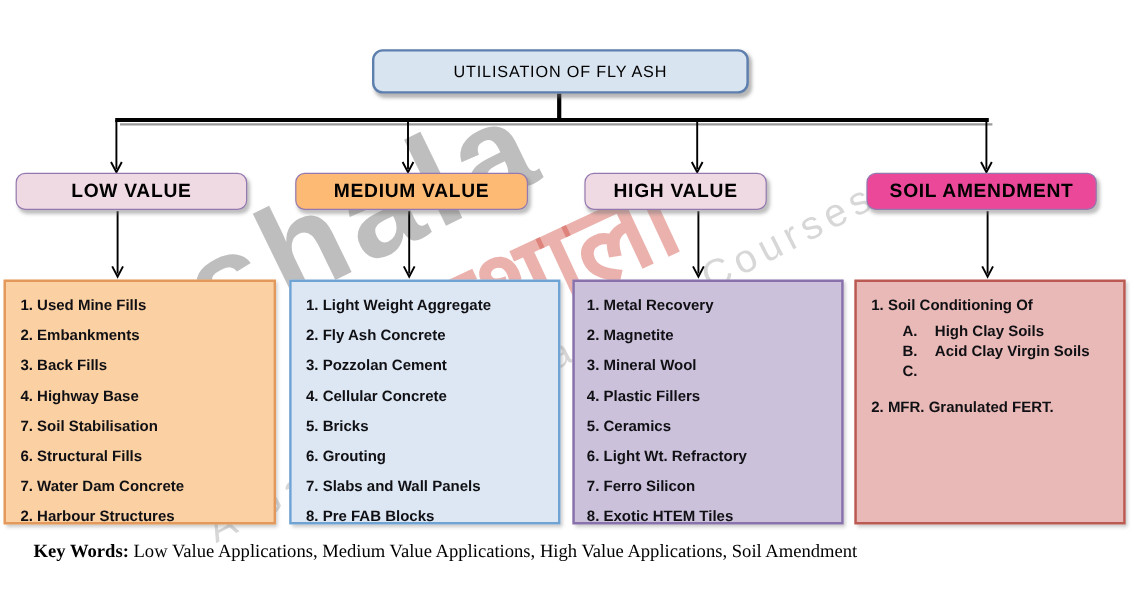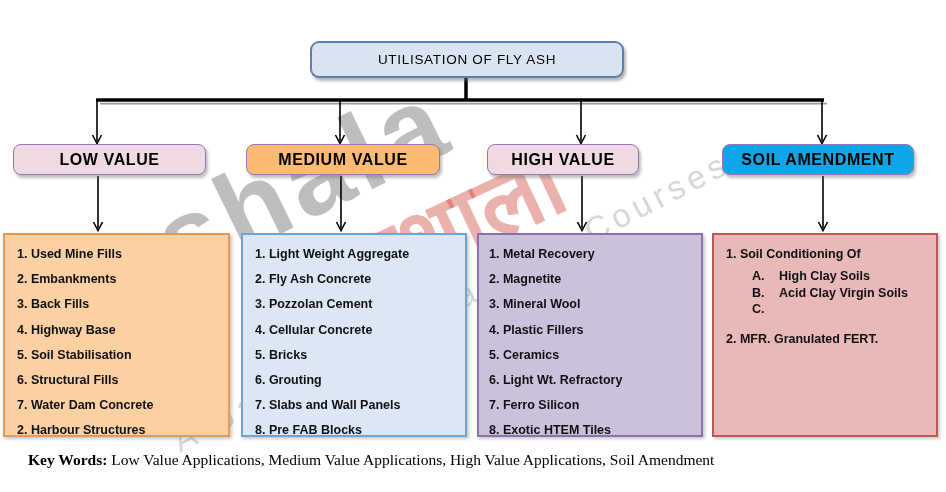--- a/index.html
+++ b/index.html
@@ -117,30 +117,30 @@
 
   <div class="node cat cat0" style="background: rgb(239, 217, 226); border-color: rgb(148, 120, 176);">
     <span>LOW VALUE</span>
   </div>
   <div class="node cat cat1" style="background: #fdba74; border-color: rgb(148, 120, 176);">
     <span>MEDIUM VALUE</span>
   </div>
   <div class="node cat cat2" style="background: rgb(239, 217, 226); border-color: rgb(148, 120, 176);">
     <span>HIGH VALUE</span>
   </div>
-  <div class="node cat cat3" style="background: #0ea5e9; border-color: rgb(148, 120, 176);">
+  <div class="node cat cat3" style="background: #ec4899; border-color: rgb(148, 120, 176);">
     <span>SOIL AMENDMENT</span>
   </div>
 
   <div class="node list list0" style="background: rgb(251, 208, 162); border-color: rgb(227, 153, 91);">
     <div class="li">1. Used Mine Fills</div>
     <div class="li">2. Embankments</div>
     <div class="li">3. Back Fills</div>
     <div class="li">4. Highway Base</div>
-    <div class="li">5. Soil Stabilisation</div>
+    <div class="li">7. Soil Stabilisation</div>
     <div class="li">6. Structural Fills</div>
     <div class="li">7. Water Dam Concrete</div>
     <div class="li">2. Harbour Structures</div>
   </div>
 
   <div class="node list list1" style="background: rgb(220, 231, 243); border-color: rgb(111, 163, 212);">
     <div class="li">1. Light Weight Aggregate</div>
     <div class="li">2. Fly Ash Concrete</div>
     <div class="li">3. Pozzolan Cement</div>
     <div class="li">4. Cellular Concrete</div>

